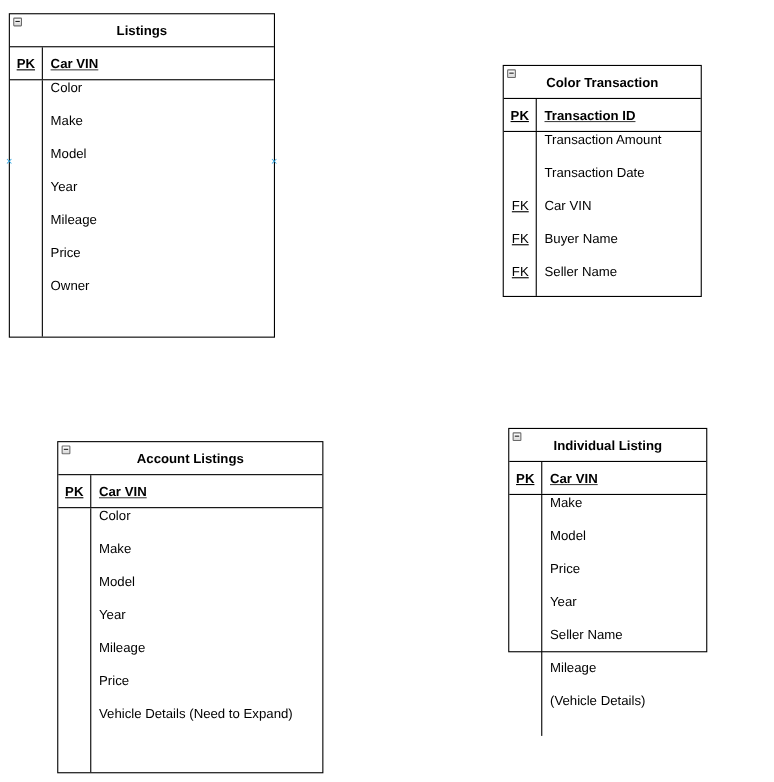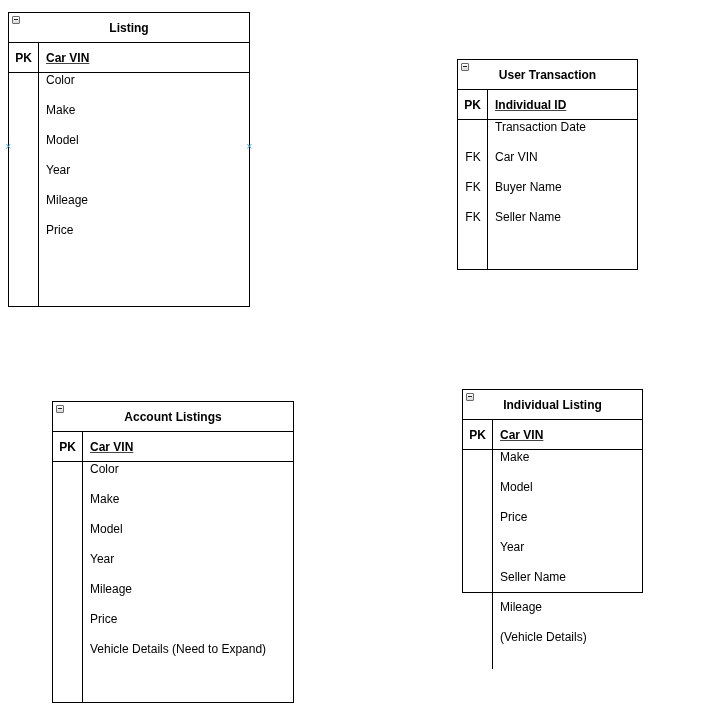--- a/index.html
+++ b/index.html
@@ -59,20 +59,21 @@
       display: flex;
       align-items: center;
       position: relative;
     }
     .key-col {
       width: 30px;
       box-sizing: border-box;
       text-align: center;
       font-size: 12px;
       flex: 0 0 30px;
+      text-decoration: underline;
     }
     .pk-row .key-col {
       font-weight: bold;
       height: 100%;
       display: flex;
       align-items: center;
       justify-content: center;
       border-right: 1px solid #000000;
     }
     .pk-name {
@@ -116,21 +117,21 @@
       text-align: center;
       font-family: "DejaVu Sans", sans-serif;
     }
   </style>
 </head>
 <body>
 
 <div class="entity" style="left:8px; top:12px; width:242px; height:295px;">
   <div class="entity-header">
     <span class="collapse-icon"></span>
-    <span>Listing</span>
+    <span>Listings</span>
   </div>
   <div class="pk-row">
     <span class="key-col">PK</span>
     <span class="pk-name">Car VIN</span>
   </div>
   <div class="body" style="height:233px;">
     <div class="body-divider"></div>
     <div class="field-row">
         <span class="key-col"></span>
         <span class="field-name">Color</span>
@@ -147,37 +148,45 @@
         <span class="key-col"></span>
         <span class="field-name">Year</span>
       </div>
     <div class="field-row">
         <span class="key-col"></span>
         <span class="field-name">Mileage</span>
       </div>
     <div class="field-row">
         <span class="key-col"></span>
         <span class="field-name">Price</span>
+      </div>
+    <div class="field-row">
+        <span class="key-col"></span>
+        <span class="field-name">Owner</span>
       </div>
   </div>
 </div>
 <span class="conn-marker" style="left:5px; top:144px;">×</span>
 <span class="conn-marker" style="left:246px; top:144px;">×</span>
 
 <div class="entity" style="left:457px; top:59px; width:181px; height:211px;">
   <div class="entity-header">
     <span class="collapse-icon"></span>
-    <span>User Transaction</span>
-  </div>
-  <div class="pk-row">
-    <span class="key-col">PK</span>
-    <span class="pk-name">Individual ID</span>
+    <span>Color Transaction</span>
+  </div>
+  <div class="pk-row">
+    <span class="key-col">PK</span>
+    <span class="pk-name">Transaction ID</span>
   </div>
   <div class="body" style="height:149px;">
     <div class="body-divider"></div>
+    <div class="field-row">
+        <span class="key-col"></span>
+        <span class="field-name">Transaction Amount</span>
+      </div>
     <div class="field-row">
         <span class="key-col"></span>
         <span class="field-name">Transaction Date</span>
       </div>
     <div class="field-row">
         <span class="key-col">FK</span>
         <span class="field-name">Car VIN</span>
       </div>
     <div class="field-row">
         <span class="key-col">FK</span>

